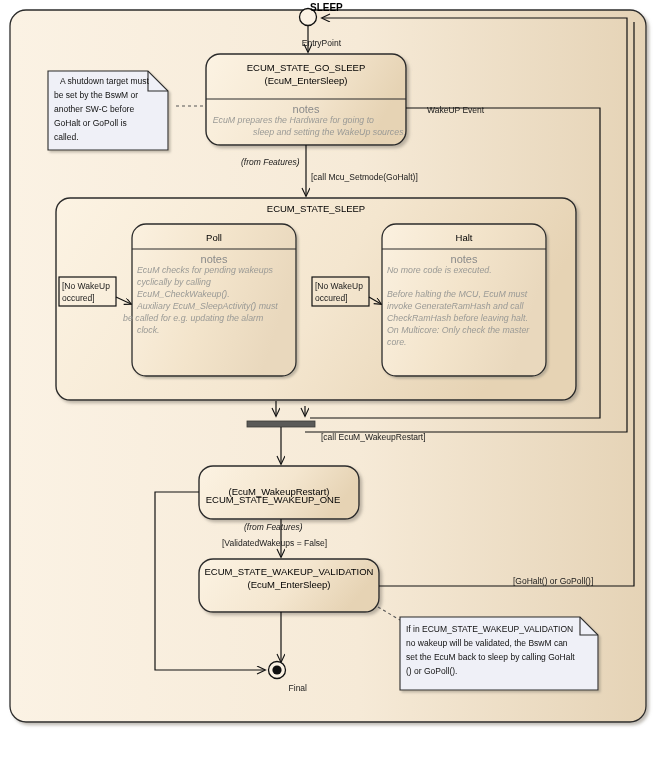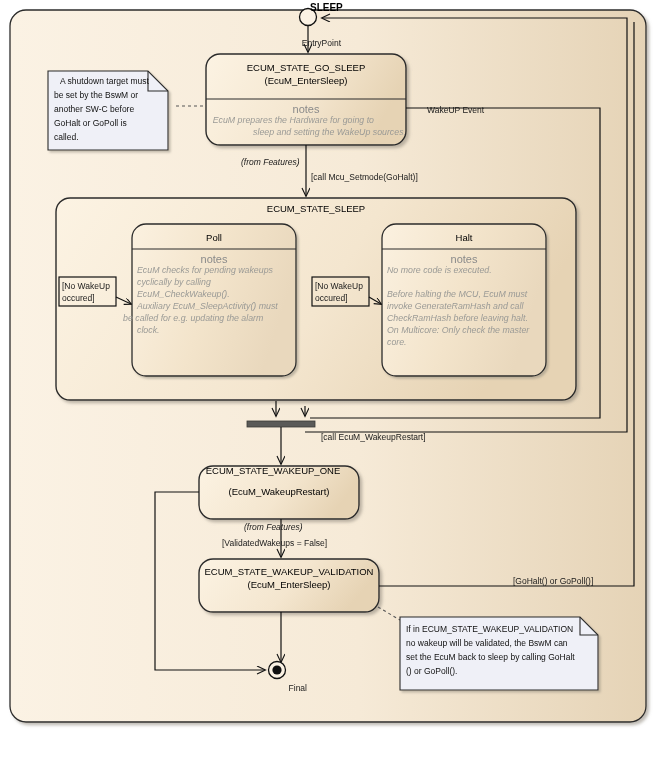--- a/index.html
+++ b/index.html
@@ -193,21 +193,21 @@
   </div>
 
   <div>
     <div class="txt t-small" style="left:315px; top:281px;">[No WakeUp</div>
     <div class="txt t-small" style="left:315px; top:293px;">occured]</div>
   </div>
 
   <div class="txt t-label" style="left:321px; top:432px;">[call EcuM_WakeupRestart]</div>
 
   <div>
-    <div class="txt t-state" style="left:199px; top:465px; width:148px;">ECUM_STATE_WAKEUP_ONE</div>
+    <div class="txt t-state" style="left:199px; top:494px; width:148px;">ECUM_STATE_WAKEUP_ONE</div>
     <div class="txt t-state" style="left:199px; top:486px; width:160px;">(EcuM_WakeupRestart)</div>
   </div>
 
   <div class="txt t-labelit" style="left:244px; top:522px;">(from Features)</div>
   <div class="txt t-label" style="left:222px; top:538px;">[ValidatedWakeups = False]</div>
 
   <div>
     <div class="txt t-state" style="left:196px; top:566px; width:186px;">ECUM_STATE_WAKEUP_VALIDATION</div>
     <div class="txt t-state" style="left:199px; top:579px; width:180px;">(EcuM_EnterSleep)</div>
   </div>

